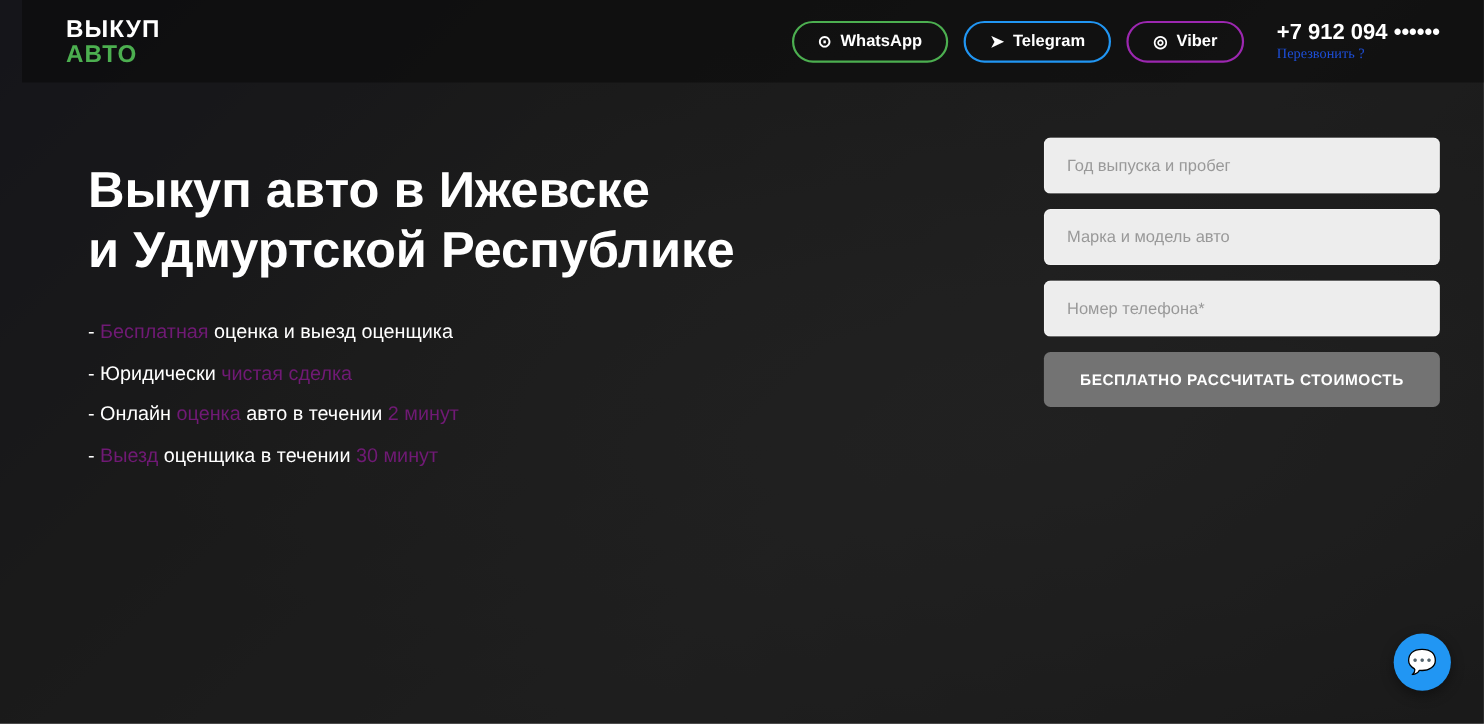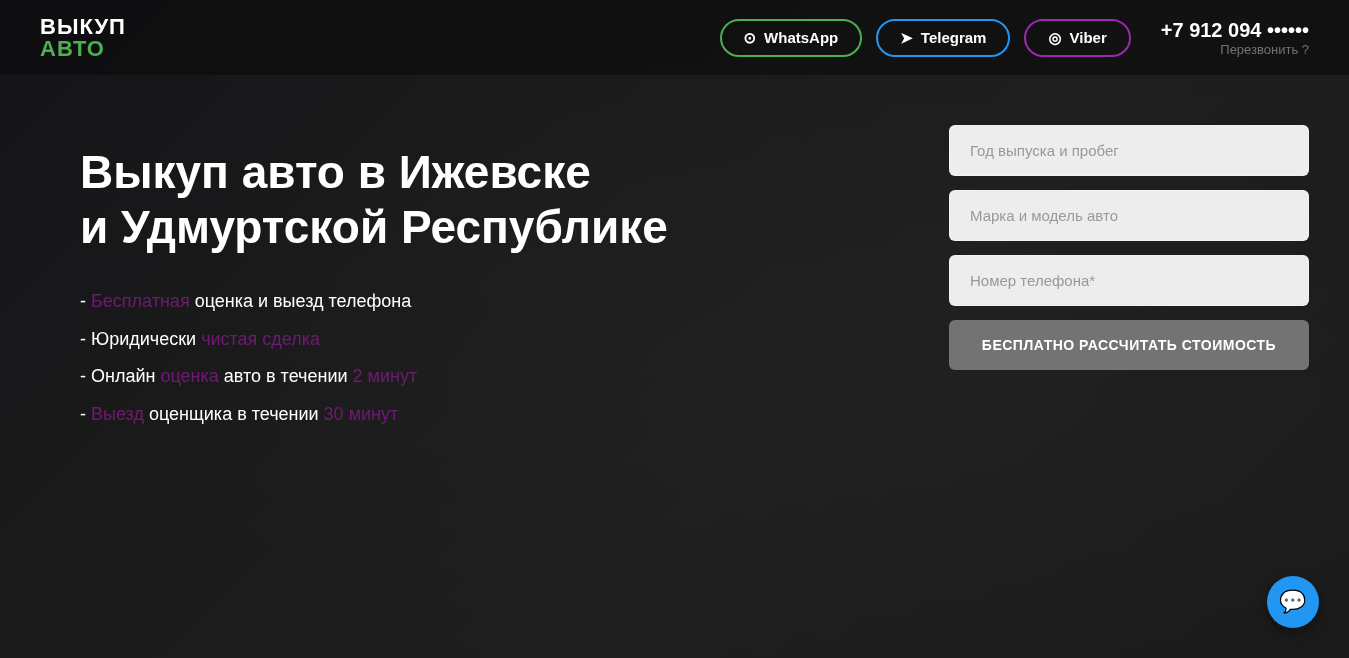--- a/index.html
+++ b/index.html
@@ -38,20 +38,21 @@
 
     
     .header {
       position: relative;
       z-index: 10;
       display: flex;
       align-items: center;
       padding: 12px 40px;
       background: rgba(10, 10, 10, 0.6);
       height: 75px;
+      margin-left: 20px;
     }
 
     .logo {
       display: flex;
       flex-direction: column;
       line-height: 1;
       margin-right: auto;
     }
 
     .logo-top {
@@ -111,33 +112,33 @@
       font-size: 15px;
       font-weight: 600;
       cursor: pointer;
       display: flex;
       align-items: center;
       gap: 8px;
     }
 
     .contact-info {
       margin-left: 30px;
-      text-align: right;
     }
 
     .phone-number {
       font-size: 20px;
       font-weight: 700;
       color: #ffffff;
     }
 
     .callback-link {
       font-size: 13px;
-      color: #737373;
-      cursor: pointer;
+      color: #1d4ed8;
+      cursor: pointer;
+      font-family: Liberation Serif, serif;
     }
 
     
     .main-content {
       position: relative;
       z-index: 10;
       display: flex;
       align-items: flex-start;
       padding: 50px 40px 56px 80px;
       height: calc(658px - 75px);
@@ -272,21 +273,21 @@
 <main class="main-content">
 
   <div class="left-section">
     <h1 class="main-title">
       <span>Выкуп авто в Ижевске</span><br>
       <span>и Удмуртской Республике</span>
     </h1>
 
     <ul class="features-list">
       <li class="feature-item">
-        <span>- </span><span class="green">Бесплатная</span><span> оценка и выезд телефона</span>
+        <span>- </span><span class="green">Бесплатная</span><span> оценка и выезд оценщика</span>
       </li>
       <li class="feature-item">
         <span>- Юридически </span><span class="green">чистая сделка</span>
       </li>
       <li class="feature-item">
         <span>- Онлайн </span><span class="green">оценка</span><span> авто в течении </span><span class="green">2 минут</span>
       </li>
       <li class="feature-item">
         <span>- </span><span class="green">Выезд</span><span> оценщика в течении </span><span class="green">30 минут</span>
       </li>

